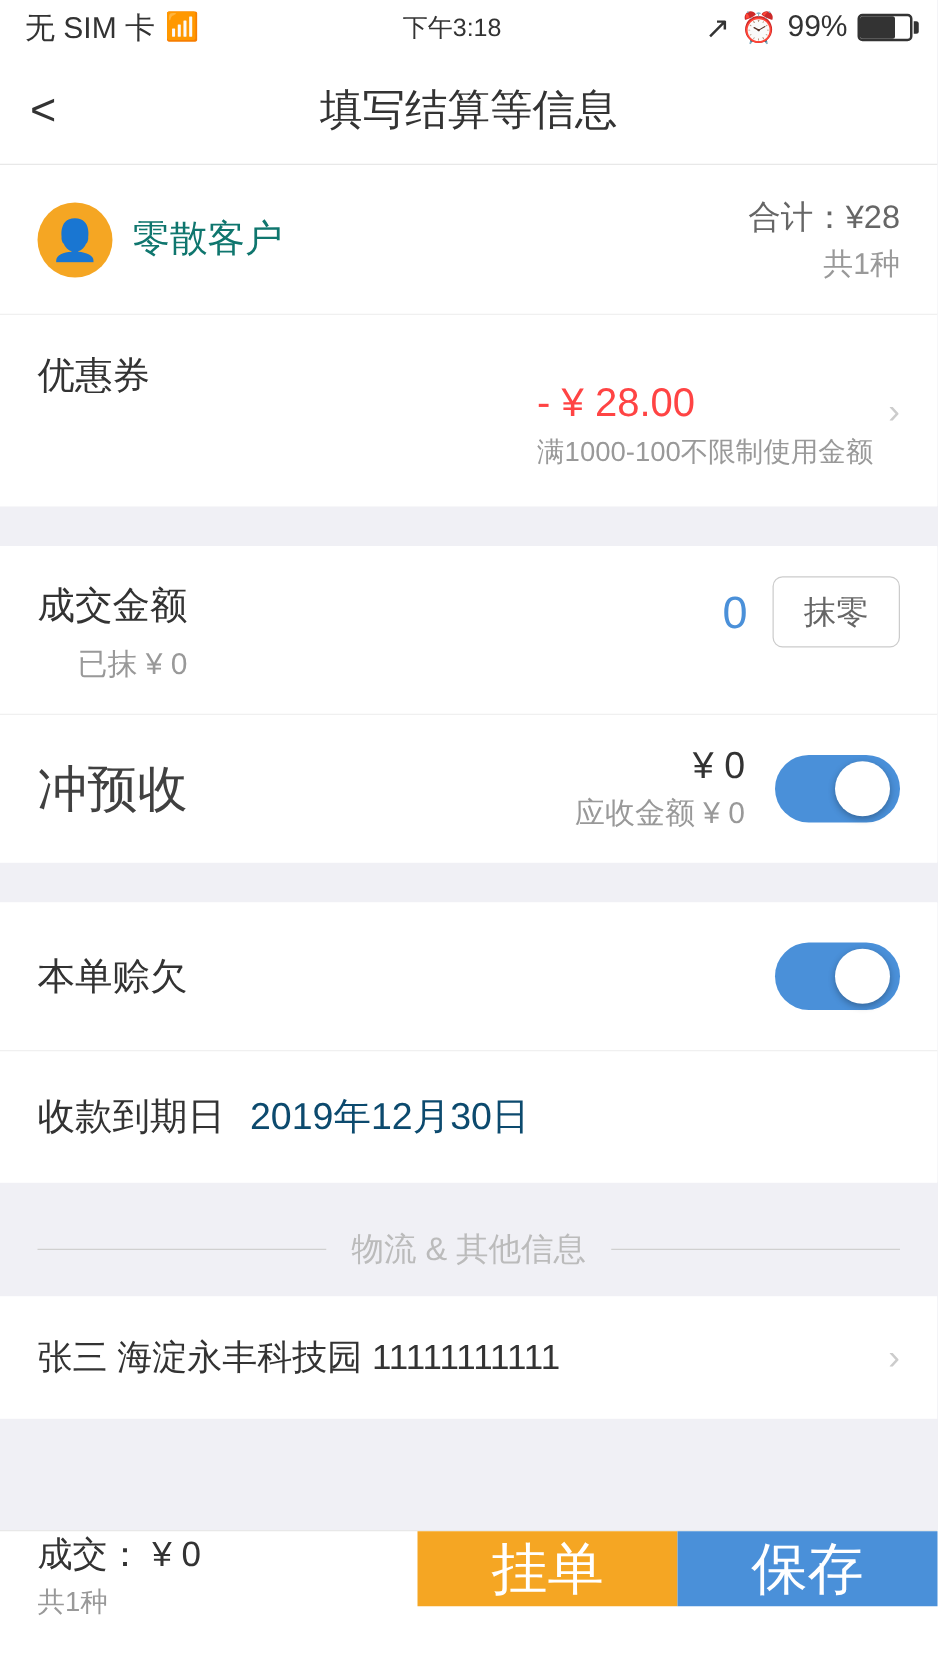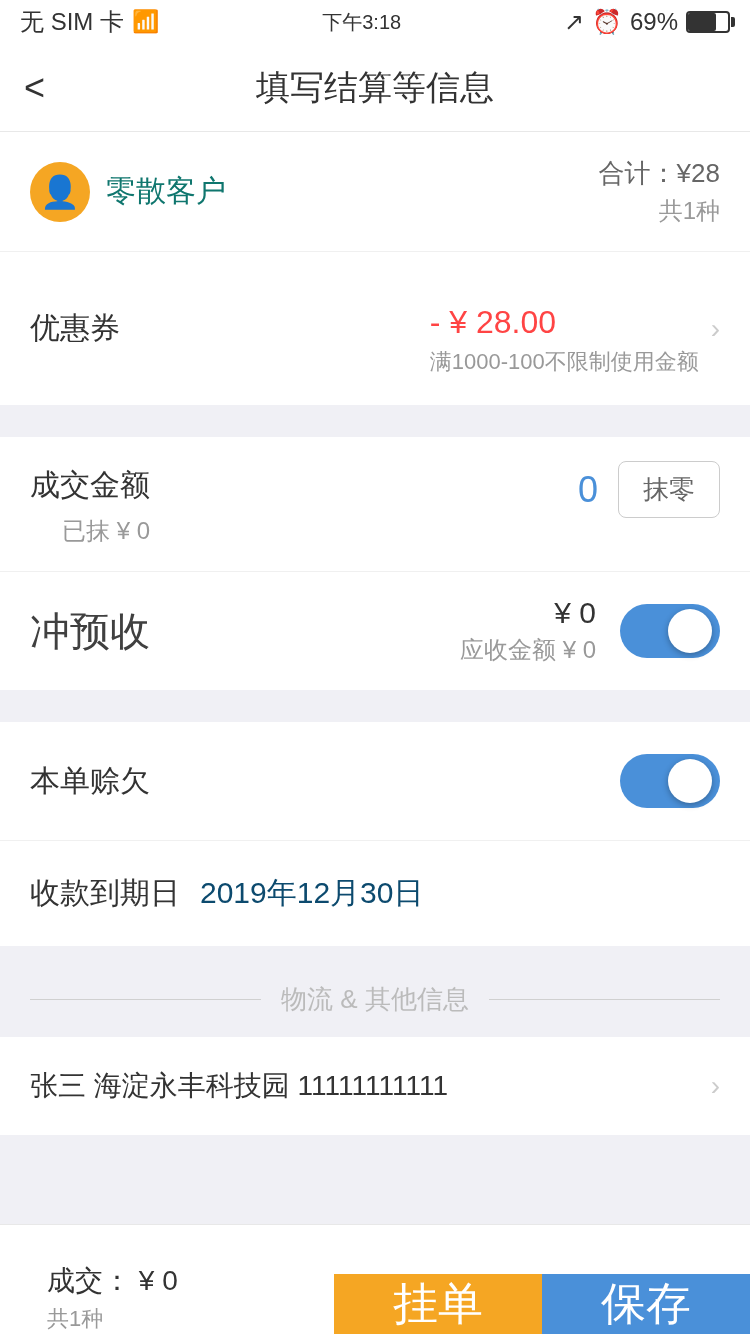--- a/index.html
+++ b/index.html
@@ -87,21 +87,21 @@
     .customer-name { font-size: 30px; color: #0f766e; }
     .customer-right { text-align: right; }
     .total-label { font-size: 26px; color: #666; }
     .total-count { font-size: 24px; color: #999; margin-top: 4px; }
 
     
     .coupon-row {
       background: #fff;
       padding: 28px 30px;
       display: flex;
-      align-items: center;
+      align-items: flex-start;
       justify-content: space-between;
       border-top: 1px solid #f0f0f0;
       gap: 45px;
     }
     .coupon-label { font-size: 30px; color: #333; }
     .coupon-right { display: flex; align-items: center; gap: 12px; }
     .coupon-amount { font-size: 32px; color: #f44; font-weight: 500; margin-top: 24px; }
     .coupon-desc { font-size: 22px; color: #999; margin-top: 6px; text-align: right; }
     .chevron { font-size: 28px; color: #ccc; }
 
@@ -216,24 +216,23 @@
     }
 
     
     .bottom-bar {
       position: fixed;
       bottom: 0;
       left: 0;
       width: 750px;
       height: 110px;
       display: flex;
-      align-items: flex-end;
+      align-items: flex-start;
       background: #fff;
       border-top: 1px solid #e8e8e8;
-      padding-left: 17px;
     }
     .bottom-info {
       flex: 1;
       display: flex;
       flex-direction: column;
       justify-content: center;
       padding: 0 30px;
     }
     .bottom-deal { font-size: 28px; color: #333; }
     .bottom-count { font-size: 22px; color: #999; margin-top: 4px; }
@@ -257,21 +256,21 @@
 
 <div class="status-bar">
   <div class="status-left">
     <span>无 SIM 卡</span>
     <span class="wifi-icon">📶</span>
   </div>
   <div class="status-center">下午3:18</div>
   <div class="status-right">
     <span>↗</span>
     <span>⏰</span>
-    <span>69%</span>
+    <span>99%</span>
     <div class="battery-icon">
       <div class="battery-fill"></div>
     </div>
   </div>
 </div>
 
 <div class="nav-bar">
   <span class="nav-back">&lt;</span>
   <span class="nav-title">填写结算等信息</span>
 </div>

